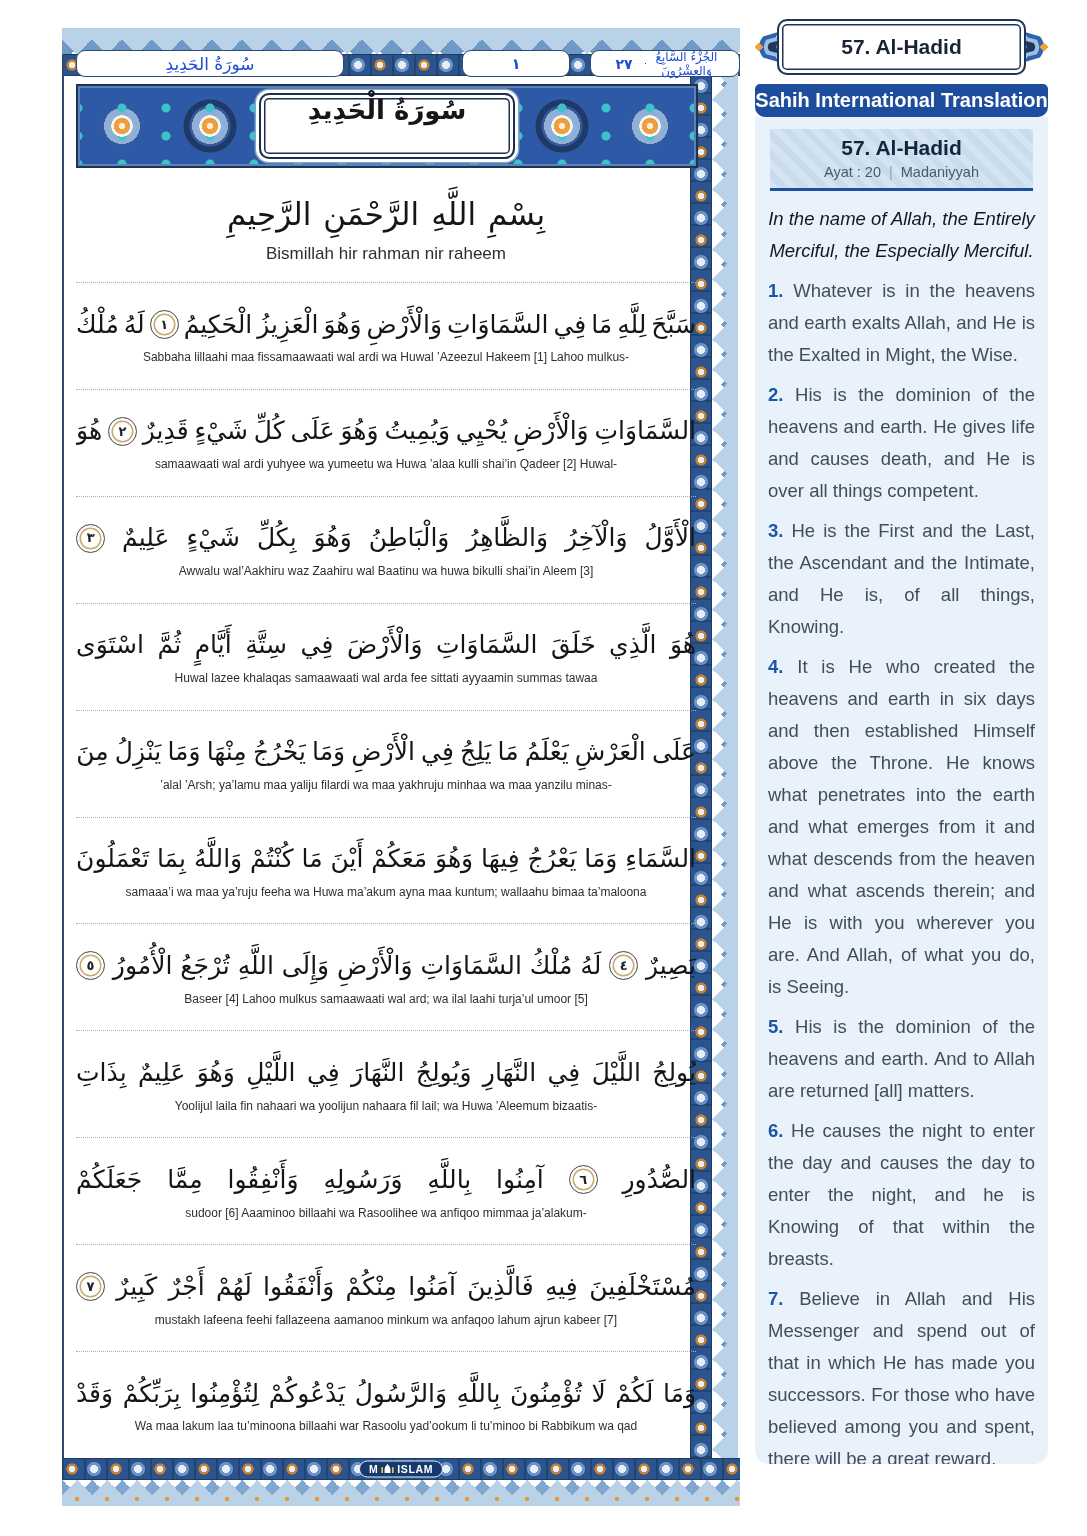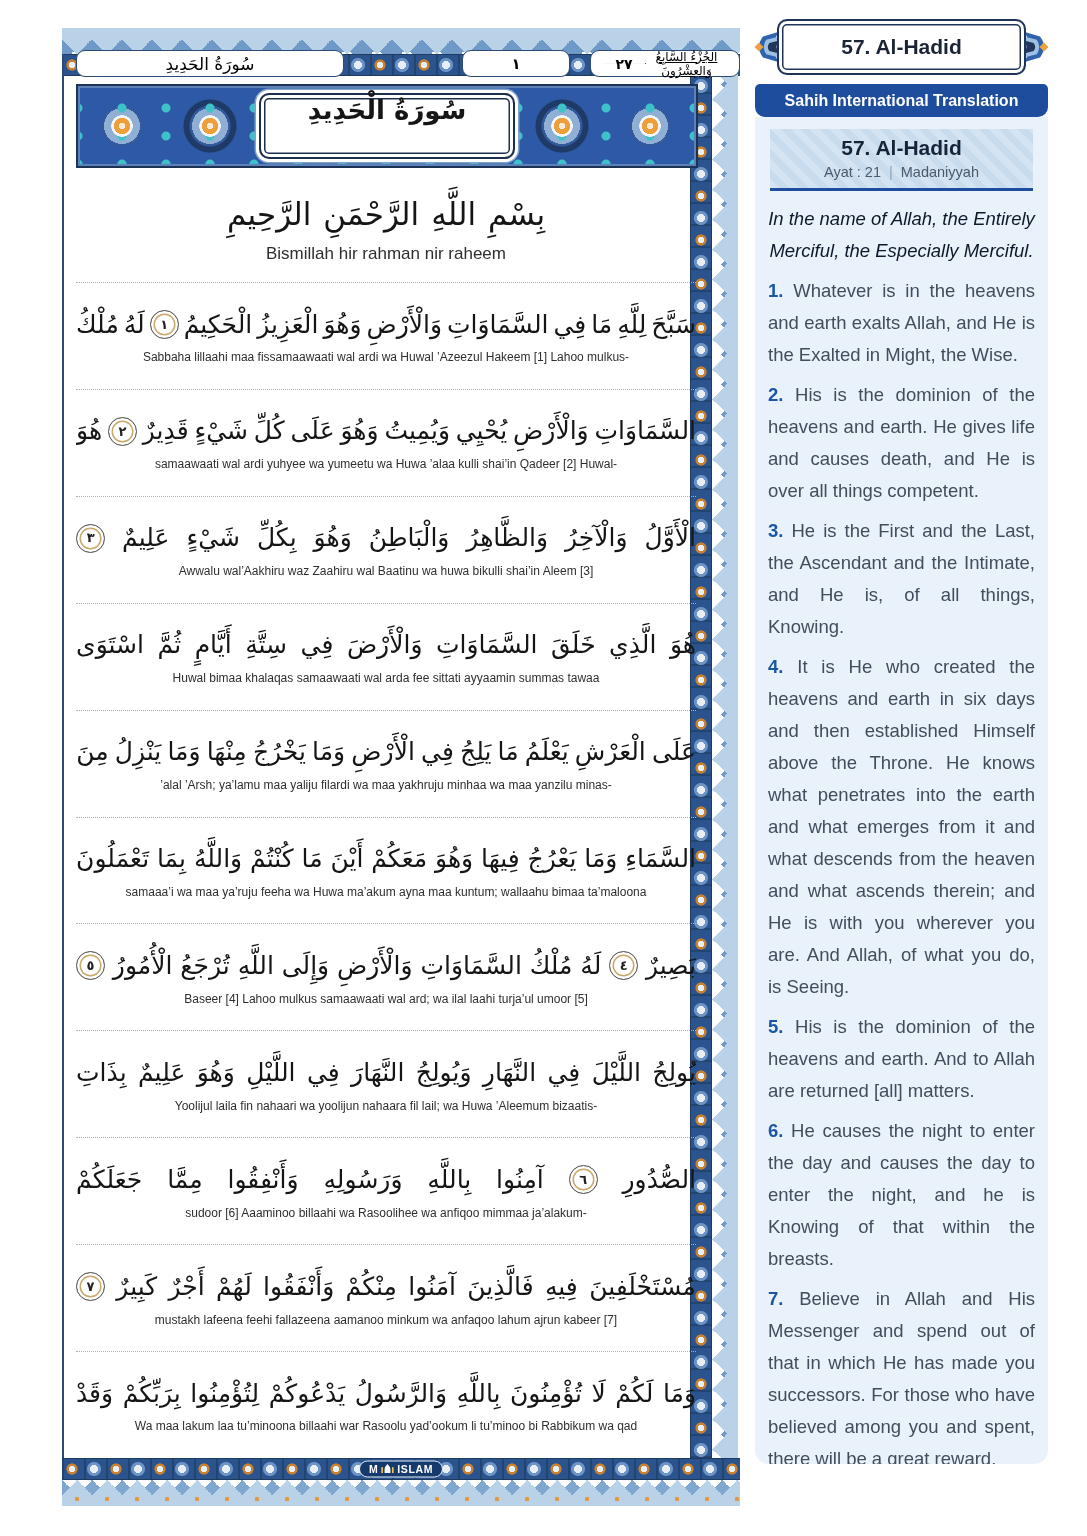--- a/index.html
+++ b/index.html
@@ -38,27 +38,27 @@
     border-left:1.5px solid #1d3a61;border-right:1.5px solid #1d3a61;box-sizing:border-box;}
   .side-fringe{position:absolute;top:26px;right:2px;width:26px;height:1404px;
     background:
       conic-gradient(from 45deg at 0% 50%, #b9d2e8 0 90deg, #0000 0) 0 0/100% 30px repeat-y,
       conic-gradient(from 45deg at 0% 50%, #6f9ac8 0 90deg, #0000 0) 9px 15px/17px 30px repeat-y;}
 
   .page-edge{position:absolute;left:0;top:26px;width:2px;height:1426px;background:#2c4a72;}
 
   .tab{position:absolute;top:22px;height:27px;background:#fff;border:1.6px solid #2c4a72;border-radius:9px;
     box-sizing:border-box;display:flex;align-items:center;justify-content:center;
-    font-family:"DejaVu Sans",sans-serif;color:#000000;z-index:3;}
+    font-family:"DejaVu Sans",sans-serif;color:#1d4ed8;z-index:3;}
   .tab-surah{left:14px;width:268px;font-size:17px;}
   .tab-page{left:400px;width:108px;font-size:15px;font-weight:bold;}
   .tab-juz{right:0;width:150px;font-size:12.5px;padding:12px;}
   .tab-juz .juz-num{width:42px;align-self:stretch;display:flex;align-items:center;justify-content:center;
     border-right:1.4px solid #2c4a72;font-weight:bold;font-size:14px;background:#f3f8fc;border-radius:8px 0 0 8px;}
-  .tab-juz .juz-name{flex:1;text-align:center;font-size:12px;text-decoration:underline;}
+  .tab-juz .juz-name{flex:1;text-align:center;font-size:12px;}
 
   
   .banner{position:absolute;left:14px;top:56px;width:622px;height:84px;box-sizing:border-box;
     border:2px solid #1d3356;background-color:#2d59a6;
     box-shadow:inset 0 0 0 2px #5c82b8;
     background-image:
       radial-gradient(circle, #f6ecd9 0 3.5px, #ee9e3a 3.5px 8px, #f2f6fa 8px 10.5px, transparent 11px),
       radial-gradient(circle, #3fc1c9 0 4px, transparent 5px),
       radial-gradient(circle, #8fb0d4 0 18px, #34599c 18px 20px, transparent 21px),
       radial-gradient(circle, #a4432e 0 5px, #1e3a66 5px 26px, transparent 27px);
@@ -94,21 +94,21 @@
   .cartouche-row{position:relative;height:58px;display:flex;align-items:center;}
   .finial{flex:0 0 auto;width:24px;height:44px;}
   .finial.r{transform:scaleX(-1);}
   .cartouche{flex:1;height:56px;background:#fff;border:2px solid #1f3458;border-radius:10px;box-sizing:border-box;
     box-shadow:inset 0 0 0 3px #fff, inset 0 0 0 4.5px #1f3458;
     display:flex;align-items:center;justify-content:center;margin:0 -2px;z-index:2;}
   .cartouche span{font-size:21px;font-weight:bold;color:#1a2435;}
 
   .source-bar{margin-top:8px;height:33px;background:#1e4d9e;border-radius:5px 5px 10px 10px;
     display:flex;align-items:center;justify-content:center;}
-  .source-bar span{color:#fff;font-weight:bold;font-size:16px;}
+  .source-bar span{color:#fff;font-weight:bold;font-size:20px;}
 
   .panel-body{margin-top:0;height:1347px;background:#e9f2fb;border-radius:0 0 14px 14px;
     box-sizing:border-box;padding:10px 13px 12px;overflow:hidden;}
   .info-box{margin:2px 2px 0;background-color:#c8dcee;border-bottom:3px solid #1e4d9e;
     background-image:repeating-linear-gradient(45deg, rgba(255,255,255,.22) 0 7px, transparent 7px 14px);
     text-align:center;padding:7px 4px 8px;}
   .info-title{font-size:21px;font-weight:bold;color:#16243a;}
   .info-meta{margin-top:4px;font-size:14.5px;color:#4b5a6b;}
   .info-meta .sep{margin:0 8px;color:#8aa3bb;}
 
@@ -208,21 +208,21 @@
             <span class="w">الَّذِي</span>
             <span class="w">خَلَقَ</span>
             <span class="w">السَّمَاوَاتِ</span>
             <span class="w">وَالْأَرْضَ</span>
             <span class="w">فِي</span>
             <span class="w">سِتَّةِ</span>
             <span class="w">أَيَّامٍ</span>
             <span class="w">ثُمَّ</span>
             <span class="w">اسْتَوَى</span>
           </div>
-          <div class="tr">Huwal bimaa khalaqas samaawaati wal arda fee sittati ayyaamin summas tawaa</div>
+          <div class="tr">Huwal lazee khalaqas samaawaati wal arda fee sittati ayyaamin summas tawaa</div>
         </div>
         <div class="vblock">
           <div class="ar" dir="rtl">
             <span class="w">عَلَى</span>
             <span class="w">الْعَرْشِ</span>
             <span class="w">يَعْلَمُ</span>
             <span class="w">مَا</span>
             <span class="w">يَلِجُ</span>
             <span class="w">فِي</span>
             <span class="w">الْأَرْضِ</span>
@@ -363,21 +363,21 @@
     </div>
 
     <div class="source-bar">
       <span>Sahih International Translation</span>
     </div>
 
     <div class="panel-body">
       <div class="info-box">
         <div class="info-title">57. Al-Hadid</div>
         <div class="info-meta">
-          <span>Ayat : 21</span><span class="sep">|</span><span>Madaniyyah</span>
+          <span>Ayat : 20</span><span class="sep">|</span><span>Madaniyyah</span>
         </div>
       </div>
       <p class="bismillah-en">In the name of Allah, the Entirely Merciful, the Especially Merciful.</p>
       <div id="versesEn">
           <p class="ven"><b>1.</b> <span>Whatever is in the heavens and earth exalts Allah, and He is the Exalted in Might, the Wise.</span></p>
           <p class="ven"><b>2.</b> <span>His is the dominion of the heavens and earth. He gives life and causes death, and He is over all things competent.</span></p>
           <p class="ven"><b>3.</b> <span>He is the First and the Last, the Ascendant and the Intimate, and He is, of all things, Knowing.</span></p>
           <p class="ven"><b>4.</b> <span>It is He who created the heavens and earth in six days and then established Himself above the Throne. He knows what penetrates into the earth and what emerges from it and what descends from the heaven and what ascends therein; and He is with you wherever you are. And Allah, of what you do, is Seeing.</span></p>
           <p class="ven"><b>5.</b> <span>His is the dominion of the heavens and earth. And to Allah are returned [all] matters.</span></p>
           <p class="ven"><b>6.</b> <span>He causes the night to enter the day and causes the day to enter the night, and he is Knowing of that within the breasts.</span></p>

